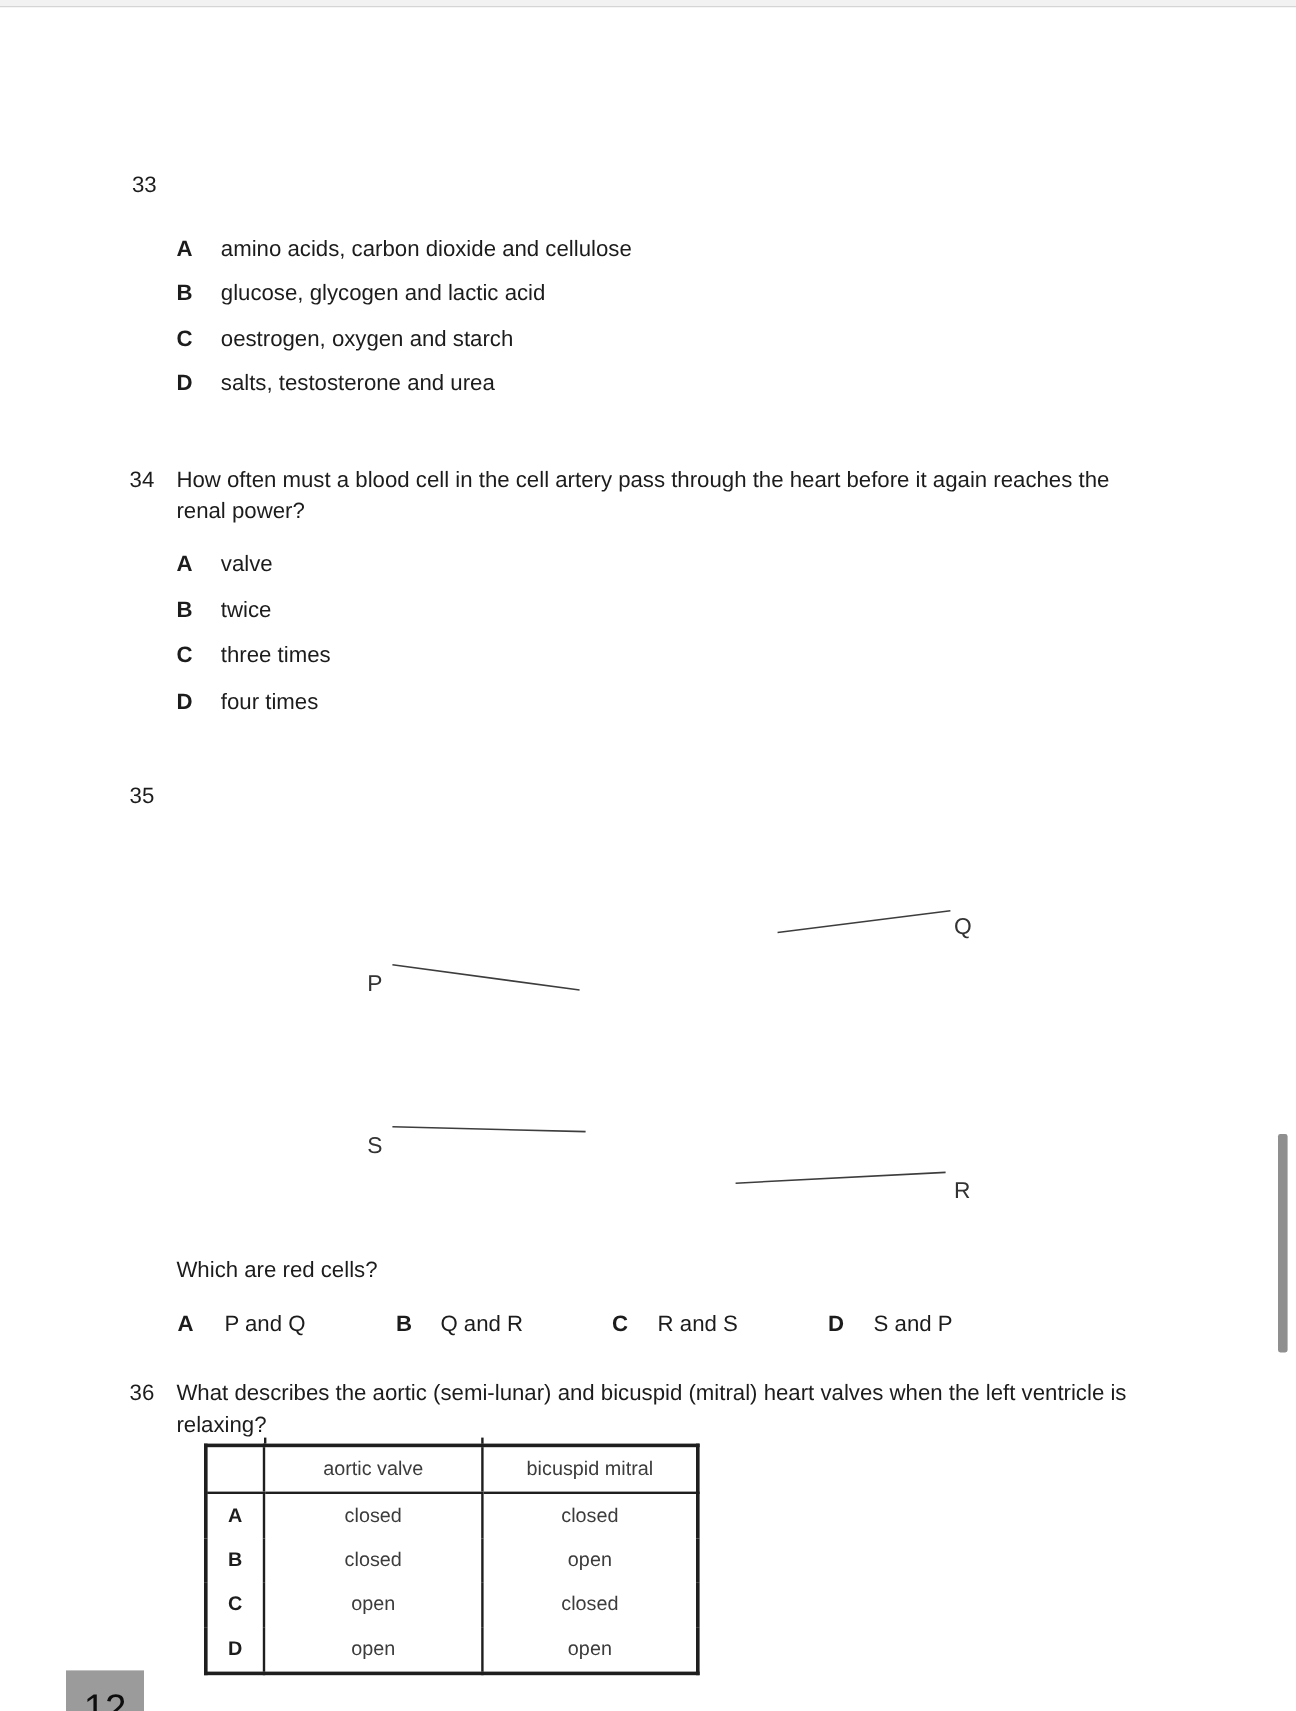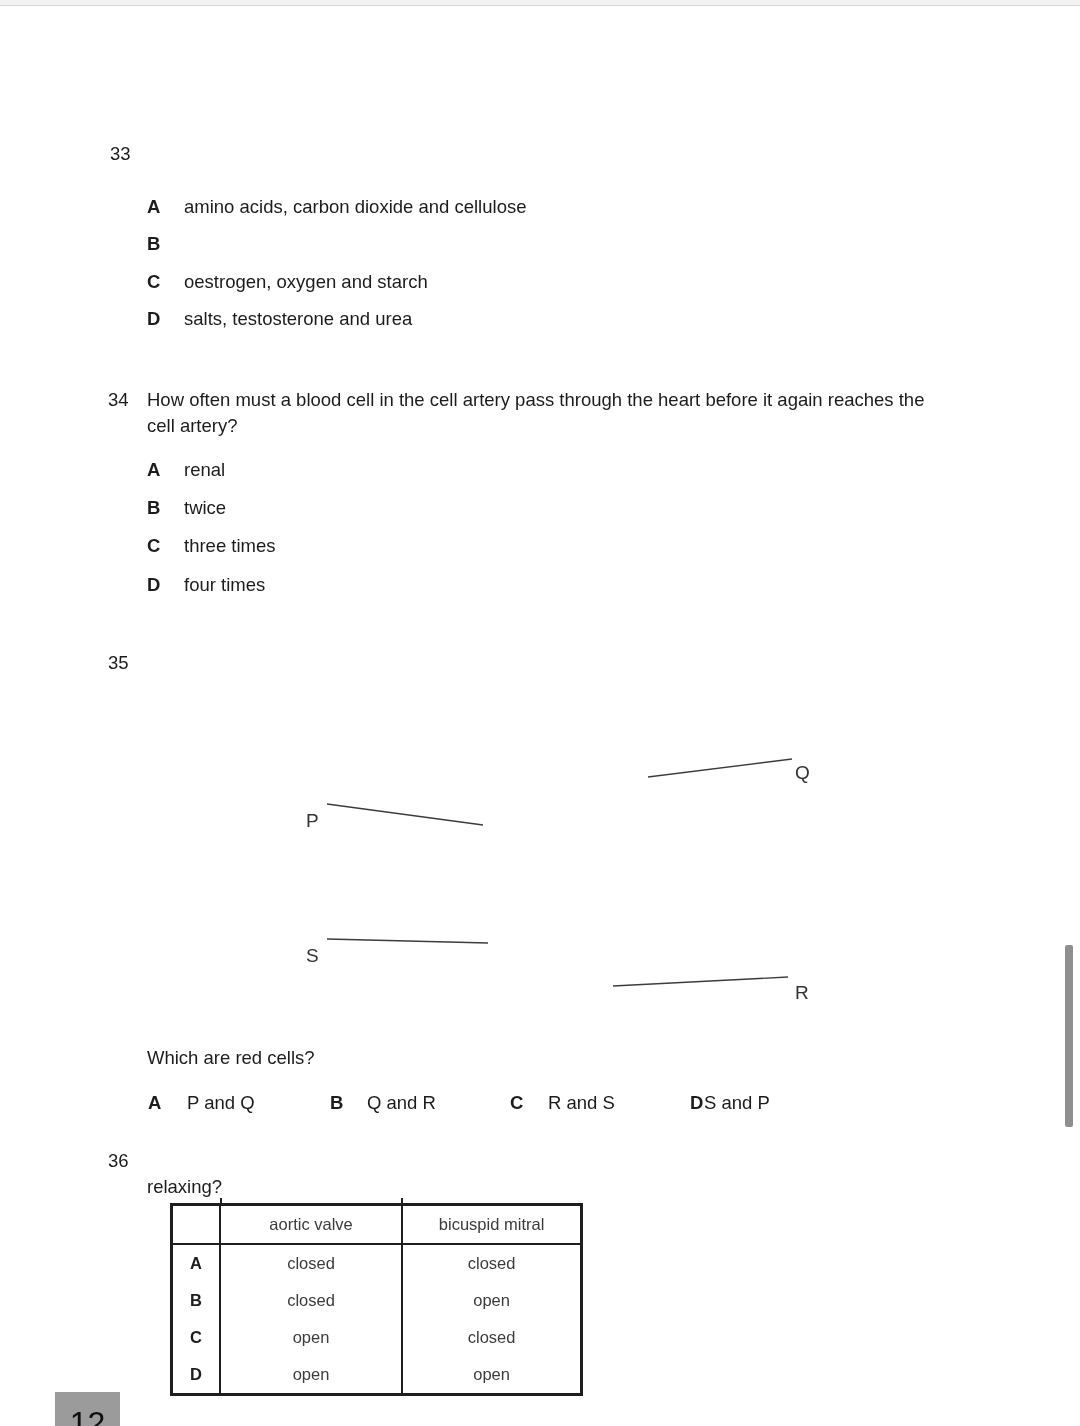--- a/index.html
+++ b/index.html
@@ -65,31 +65,32 @@
 
 <div class="page">
 
   <div class="topstrip"></div>
 
   <span class="abs qnum" style="left:110px; top:122px">33</span>
 
   <span class="abs opt-letter" style="left:147px; top:175px">A</span>
   <span class="abs opt-text" style="left:184px; top:175px">amino acids, carbon dioxide and cellulose</span>
   <span class="abs opt-letter" style="left:147px; top:212px">B</span>
+  <span class="abs opt-text" style="left:184px; top:212px">glucose, glycogen and lactic acid</span>
   <span class="abs opt-letter" style="left:147px; top:250px">C</span>
   <span class="abs opt-text" style="left:184px; top:250px">oestrogen, oxygen and starch</span>
   <span class="abs opt-letter" style="left:147px; top:287px">D</span>
   <span class="abs opt-text" style="left:184px; top:287px">salts, testosterone and urea</span>
 
   <span class="abs qnum" style="left:108px; top:368px">34</span>
   <div class="abs stem" style="left:147px; top:368px">How often must a blood cell in the cell artery pass through the heart before it again reaches the</div>
-  <div class="abs stem" style="left:147px; top:394px">cell artery?</div>
+  <div class="abs stem" style="left:147px; top:394px">renal power?</div>
 
   <span class="abs opt-letter" style="left:147px; top:438px">A</span>
-  <span class="abs opt-text" style="left:184px; top:438px">renal</span>
+  <span class="abs opt-text" style="left:184px; top:438px">valve</span>
   <span class="abs opt-letter" style="left:147px; top:476px">B</span>
   <span class="abs opt-text" style="left:184px; top:476px">twice</span>
   <span class="abs opt-letter" style="left:147px; top:514px">C</span>
   <span class="abs opt-text" style="left:184px; top:514px">three times</span>
   <span class="abs opt-letter" style="left:147px; top:553px">D</span>
   <span class="abs opt-text" style="left:184px; top:553px">four times</span>
 
   <span class="abs qnum" style="left:108px; top:631px">35</span>
 
   <svg class="fig-lines" viewBox="0 0 1080 1426" xmlns="http://www.w3.org/2000/svg">
@@ -105,23 +106,24 @@
 
   <div class="abs stem" style="left:147px; top:1026px">Which are red cells?</div>
 
   <span class="abs opt-letter" style="left:148px; top:1071px">A</span>
   <span class="abs opt-text" style="left:187px; top:1071px">P and Q</span>
   <span class="abs opt-letter" style="left:330px; top:1071px">B</span>
   <span class="abs opt-text" style="left:367px; top:1071px">Q and R</span>
   <span class="abs opt-letter" style="left:510px; top:1071px">C</span>
   <span class="abs opt-text" style="left:548px; top:1071px">R and S</span>
   <span class="abs opt-letter" style="left:690px; top:1071px">D</span>
-  <span class="abs opt-text" style="left:704px; top:1071px">S and P</span>
+  <span class="abs opt-text" style="left:728px; top:1071px">S and P</span>
 
   <span class="abs qnum" style="left:108px; top:1129px">36</span>
+  <div class="abs stem" style="left:147px; top:1129px">What describes the aortic (semi-lunar) and bicuspid (mitral) heart valves when the left ventricle is</div>
   <div class="abs stem" style="left:147px; top:1155px">relaxing?</div>
 
   <div class="stub" style="left:220px; top:1198px"></div>
   <div class="stub" style="left:401px; top:1198px"></div>
 
   <table class="valve-table">
     <colgroup>
         <col style="width:48px">
         <col style="width:181px">
         <col style="width:178px">

